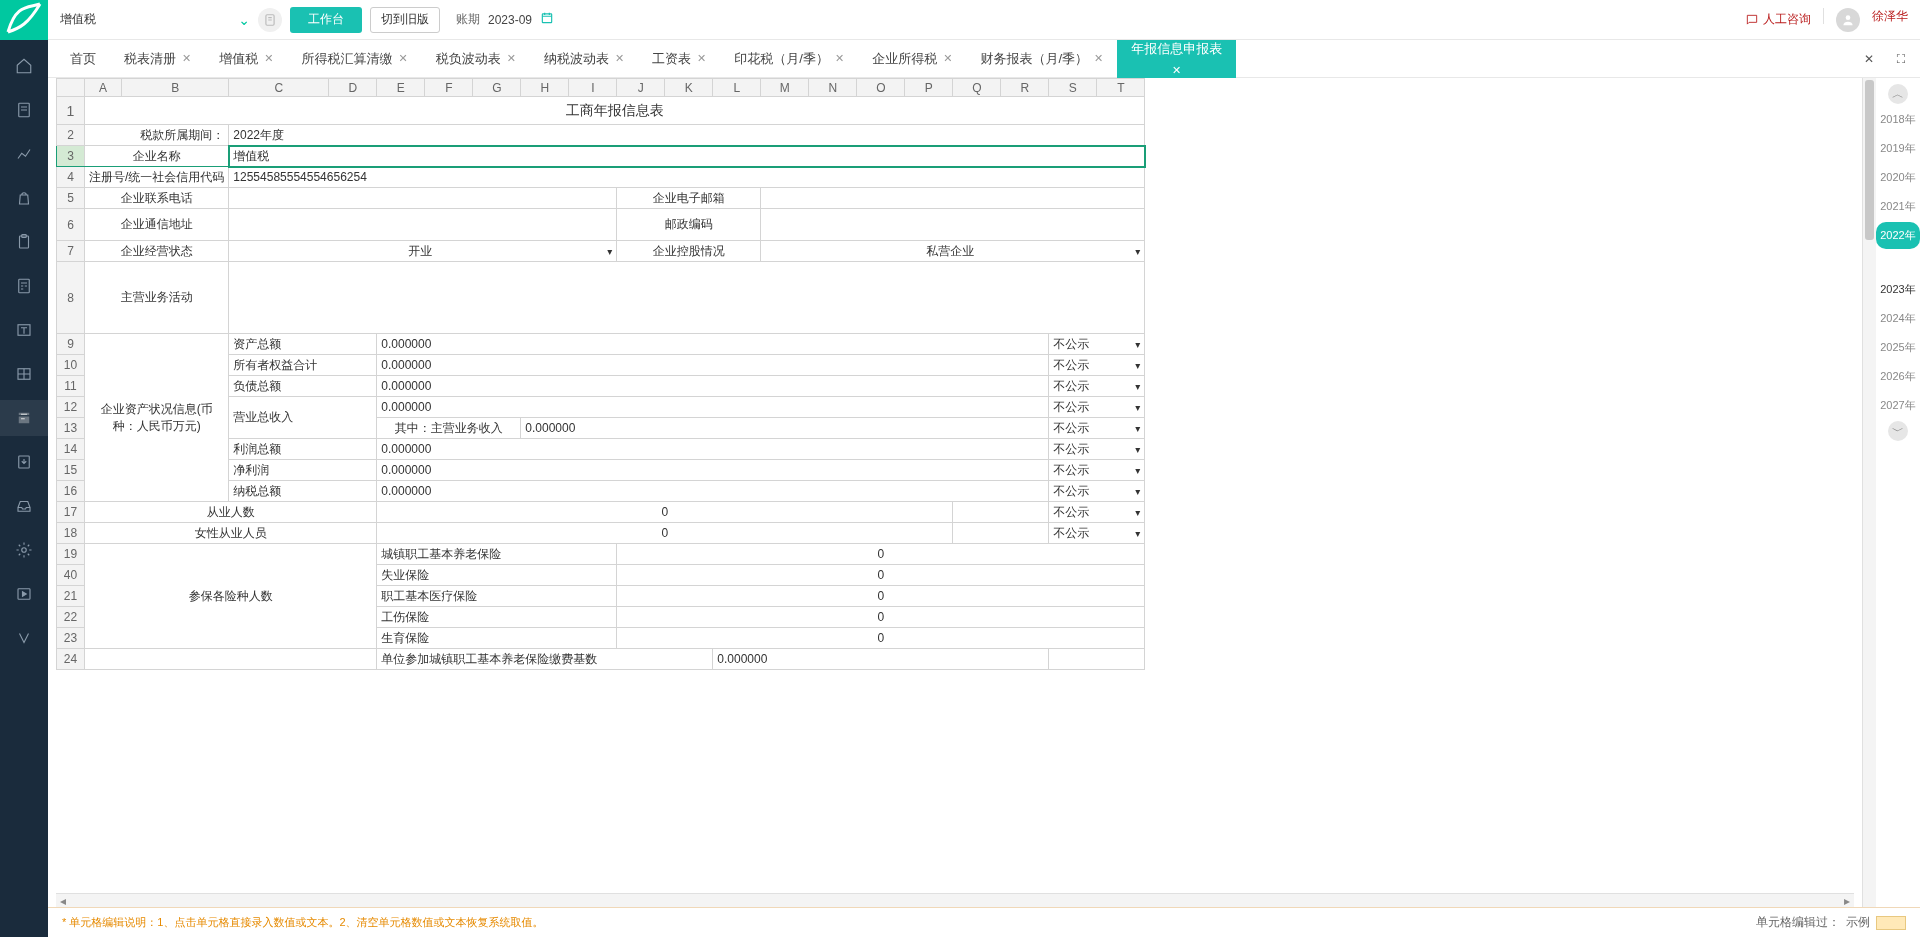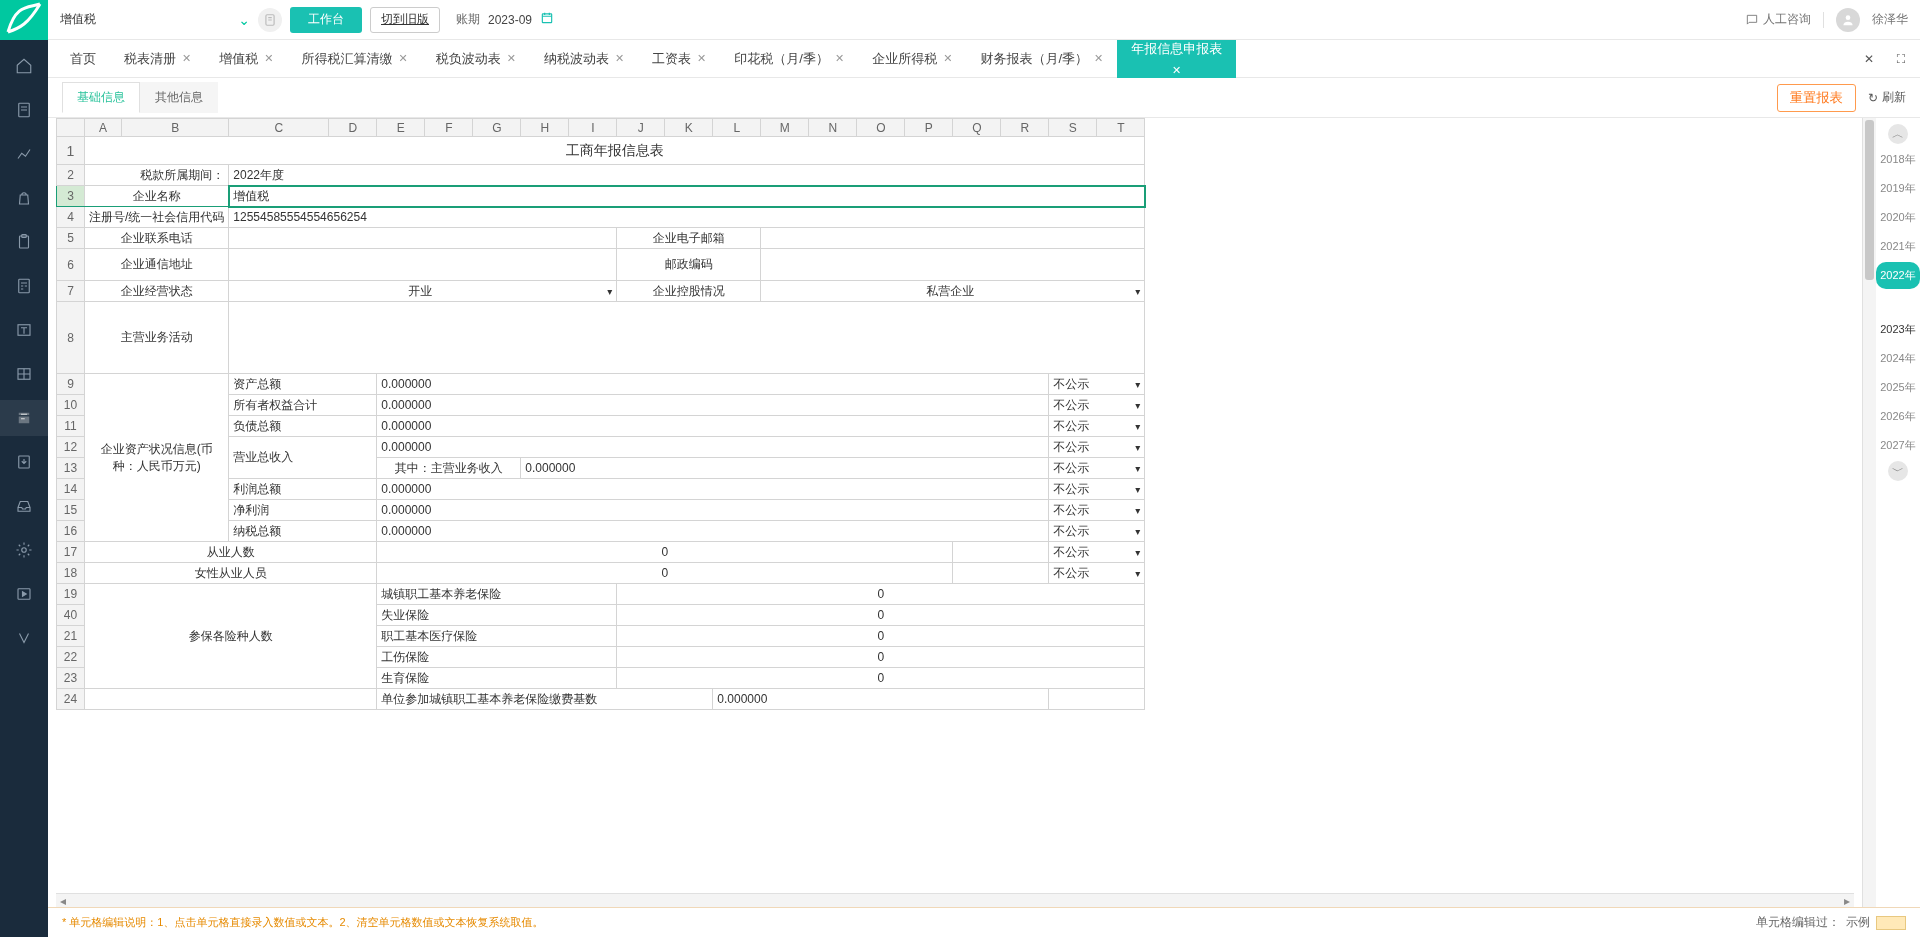--- a/index.html
+++ b/index.html
@@ -15,25 +15,25 @@
 
 
 .main { flex: 1; display: flex; flex-direction: column; min-width: 0; }
 
 
 .topbar { height: 40px; display: flex; align-items: center; padding: 0 12px; border-bottom: 1px solid #e8e8e8; gap: 8px; }
 .topbar-select { display: flex; align-items: center; gap: 6px; min-width: 190px; color: #333; cursor: pointer; }
 .chev { color: #00c8a0; font-size: 14px; }
 .circle-btn { width: 24px; height: 24px; border-radius: 50%; background: #f0f0f0; display: flex; align-items: center; justify-content: center; color: #bbb; cursor: pointer; }
 .btn-primary { background: #1ac1b2; color: #fff; border: none; height: 26px; padding: 0 18px; border-radius: 3px; cursor: pointer; font-size: 12px; }
-.btn-outline { background: #fff; color: #333; border: 1px solid #ccc; height: 26px; padding: 0 10px; border-radius: 3px; cursor: pointer; font-size: 12px; text-decoration: underline; }
+.btn-outline { background: #fff; color: #333; border: 1px solid #ccc; height: 26px; padding: 0 10px; border-radius: 3px; cursor: pointer; font-size: 12px; }
 .period-label { color: #666; margin-left: 8px; }
 .period-val { color: #444; }
 .cal-icon { color: #1ac1b2; }
-.topbar-right { margin-left: auto; display: flex; align-items: center; gap: 12px; color: #737373; }
+.topbar-right { margin-left: auto; display: flex; gap: 12px; color: #b91c1c; }
 .avatar { width: 24px; height: 24px; border-radius: 50%; background: #d8d8d8; display: inline-flex; align-items: center; justify-content: center; color: #fff; font-size: 14px; }
 .divider-v { width: 1px; height: 16px; background: #e0e0e0; }
 
 
 .tabs { height: 38px; display: flex; align-items: center; padding: 0 8px; border-bottom: 1px solid #e8e8e8; }
 .tab { display: flex; align-items: center; gap: 6px; padding: 0 14px; height: 38px; color: #444; cursor: pointer; font-size: 13px; }
 .tab .close { color: #999; font-size: 11px; }
 .tab.active { background: #1ac1b2; color: #fff; flex-direction: column; }
 .tab.active .close { color: #fff; }
 .tabs-actions { margin-left: auto; display: flex; gap: 10px; color: #555; }
@@ -264,31 +264,20 @@
       <div class="tab active">
           <span>年报信息申报表</span>
           <span class="close">✕</span>
         </div>
       <div class="tabs-actions">
         <span>✕</span>
         <span>⛶</span>
       </div>
     </div>
 
-    <div class="subrow">
-      <div class="subtab active">基础信息</div>
-      <div class="subtab">其他信息</div>
-      <div class="subrow-right">
-        <button class="btn-reset">重置报表</button>
-        <div class="btn-refresh">
-          <span>↻</span>
-          <span>刷新</span>
-        </div>
-      </div>
-    </div>
 
     <div class="content">
       <div class="sheet-wrap">
         <div class="sheet-scroll">
           <table class="sheet">
             <colgroup>
               <col style="width:28px">
                 <col class="col-A">
                 <col class="col-B">
                 <col class="col-C">

